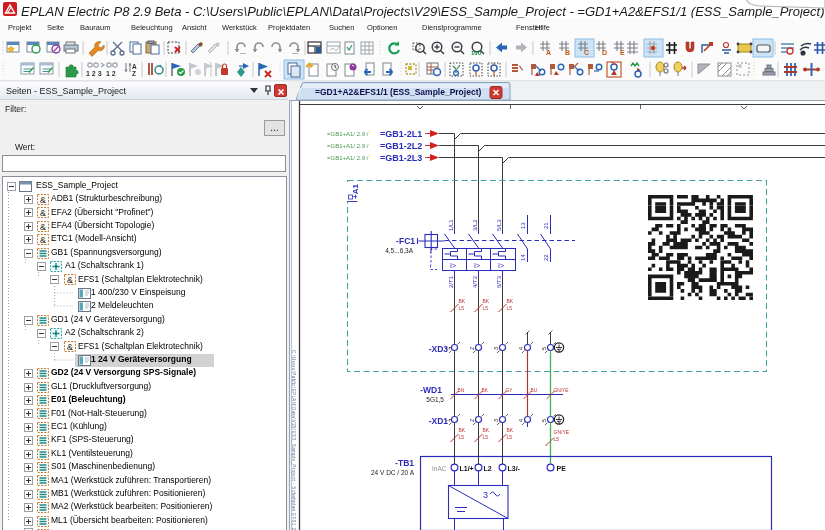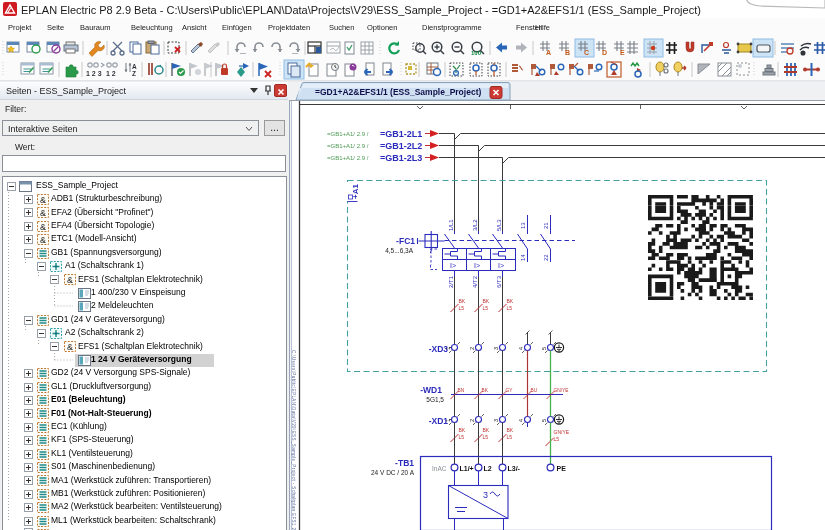--- a/index.html
+++ b/index.html
@@ -1,20 +1,20 @@
 <!DOCTYPE html>
 <html><head>
 <meta charset="utf-8">
 <style>
 * { margin:0; padding:0; box-sizing:border-box; }
 html,body { width:825px; height:530px; overflow:hidden; background:#fff;
   font-family:"Liberation Sans", sans-serif; }
 .abs { position:absolute; }
 #titlebar { left:0; top:0; width:825px; height:18px; background:#ffffff; }
-#titletext { left:21px; top:4px; font-size:11px; color:#1a1a1a; }
+#titletext { left:21px; top:4px; font-size:13px; color:#1a1a1a;font-style:italic; }
 #menubar { left:0; top:18px; width:825px; height:20px; background:#fbfbfb; }
 .mi { position:absolute; top:23px; font-size:7.5px; color:#1a1a1a; }
 #tb1 { left:0; top:38px; width:825px; height:20px; background:#fbfbfb; }
 #tb2 { left:0; top:58px; width:825px; height:23px; background:#fbfbfb; border-bottom:1px solid #e4e4e4;}
 #mainbg { left:0; top:81px; width:825px; height:449px; background:#e9edf2; }
 
 #panel { left:0; top:82px; width:340px; height:448px; background:#f0f0f0; border-right:1px solid #b8bcc4;}
 #phead { left:0; top:0; width:288px; height:18px;
   background:linear-gradient(#fdfdfe,#e3e9f1); border-bottom:1px solid #cdd4dd;}
 #phead span { position:absolute; left:6px; top:4px; font-size:9px; color:#1a1a1a; }
@@ -39,21 +39,21 @@
 <svg class="abs" style="left:740px;top:0" width="85" height="12" viewBox="0 0 85 12">
   <path d="M6,-2 Q7,5 20,6 L85,8 L85,-2 Z" fill="#ffffff" stroke="#b9b9b9" stroke-width="1.2"></path>
 </svg>
 
 <div class="abs" id="menubar"></div>
 <div class="mi" style="left:8px">Projekt</div>
 <div class="mi" style="left:47px">Seite</div>
 <div class="mi" style="left:80px">Bauraum</div>
 <div class="mi" style="left:131px">Beleuchtung</div>
 <div class="mi" style="left:182px">Ansicht</div>
-<div class="mi" style="left:222px">Einfügen</div>
+<div class="mi" style="left:222px">Werkstück</div>
 <div class="mi" style="left:268px">Projektdaten</div>
 <div class="mi" style="left:329px">Suchen</div>
 <div class="mi" style="left:367px">Optionen</div>
 <div class="mi" style="left:422px">Dienstprogramme</div>
 <div class="mi" style="left:516px">Fenster</div>
 <div class="mi" style="left:535px">Hilfe</div>
 
 <div class="abs" id="tb1"></div>
 <div class="abs" id="tb2"></div>
 <svg class="abs" style="left:0;top:38px" width="825" height="20" viewBox="0 0 825 20">
@@ -512,26 +512,20 @@
         <path d="M0 0 h8 l-4 5 z" fill="#333"></path>
       </svg>
   <svg style="position:absolute;left:263px;top:3px" width="10" height="12">
         <path d="M3 1 h4 v5 h-4 z M2 6 h6 M5 6 v4" stroke="#333" fill="none" stroke-width="1.2"></path>
       </svg>
   <div style="position:absolute;left:274px;top:2px;width:13px;height:13px;background:#cc3b33;border-radius:2px;border:1px solid #a32a24"><svg width="13" height="13">
           <path d="M3.5 3.5 l5 5 m0 -5 l-5 5" stroke="#fff" stroke-width="1.6"></path>
         </svg></div>
  </div>
   <div class="abs" style="left:5px;top:22px;font-size:8.5px;color:#1a1a1a">Filter:</div>
-  <div class="abs" style="left:2px;top:38px;width:257px;height:16px;background:#f0f0f0;border:1px solid #8a8f99;">
-    <span style="position:absolute;left:5px;top:2.5px;font-size:9px;color:#1a1a1a">Interaktive Seiten</span>
-    <svg style="position:absolute;right:5px;top:5px" width="8" height="6">
-        <path d="M1 1 L4 4.5 L7 1" stroke="#555" stroke-width="1" fill="none"></path>
-      </svg>
-  </div>
   <div class="abs" style="left:264px;top:38px;width:21px;height:16px;background:#e3e3e3;border:1px solid #9a9a9a;text-align:center;font-size:10px;color:#222;line-height:13px;">...</div>
   <div class="abs" style="left:15px;top:60px;font-size:8.5px;color:#1a1a1a">Wert:</div>
   <div class="abs" style="left:2px;top:73px;width:284px;height:17px;background:#fff;border:1px solid #8a8f99;"></div>
   <div class="abs" id="ptree">
   <svg style="position:absolute;left:0;top:0" width="285" height="354">
 <g stroke="#a8a8a8" stroke-width="1" stroke-dasharray="1,2" fill="none">
 <line x1="5.5" y1="15" x2="5.5" y2="345"></line>
 <line x1="22.5" y1="82" x2="22.5" y2="88"></line>
           <line x1="22.5" y1="149" x2="22.5" y2="155"></line>
 <line x1="35.5" y1="95" x2="35.5" y2="101"></line>
@@ -664,21 +658,21 @@
       </svg>
       <span class="trow" style="left:88px;top:177.0px;font-weight:bold">1 24 V Geräteversorgung</span>
   <svg style="position:absolute;left:21px;top:192.1px" width="10" height="10">
         <rect x="0.5" y="0.5" width="8" height="8" fill="#fff" stroke="#9aa0a8"></rect>
         <path d="M2 4.5 h5 M4.5 2 v5" stroke="#333" stroke-width="1"></path>
       </svg>
       <svg style="position:absolute;left:34px;top:191.1px" width="12" height="11">
         <rect x="0.5" y="0.5" width="11" height="10" fill="#fffdf8" stroke="#c07830" stroke-dasharray="2,1.3"></rect>
         <path d="M2.5 3 h7 M2.5 5.5 h7 M2.5 8 h7" stroke="#1e8a8a" stroke-width="1.3"></path>
       </svg>
-      <span class="trow" style="left:48px;top:190.4px;font-weight:normal">GD2 (24 V Versorgung SPS-Signale)</span>
+      <span class="trow" style="left:48px;top:190.4px;font-weight:bold">GD2 (24 V Versorgung SPS-Signale)</span>
   <svg style="position:absolute;left:21px;top:205.5px" width="10" height="10">
         <rect x="0.5" y="0.5" width="8" height="8" fill="#fff" stroke="#9aa0a8"></rect>
         <path d="M2 4.5 h5 M4.5 2 v5" stroke="#333" stroke-width="1"></path>
       </svg>
       <svg style="position:absolute;left:34px;top:204.5px" width="12" height="11">
         <rect x="0.5" y="0.5" width="11" height="10" fill="#fffdf8" stroke="#c07830" stroke-dasharray="2,1.3"></rect>
         <path d="M2.5 3 h7 M2.5 5.5 h7 M2.5 8 h7" stroke="#1e8a8a" stroke-width="1.3"></path>
       </svg>
       <span class="trow" style="left:48px;top:203.8px;font-weight:normal">GL1 (Druckluftversorgung)</span>
   <svg style="position:absolute;left:21px;top:218.9px" width="10" height="10">
@@ -691,21 +685,21 @@
       </svg>
       <span class="trow" style="left:48px;top:217.2px;font-weight:bold">E01 (Beleuchtung)</span>
   <svg style="position:absolute;left:21px;top:232.3px" width="10" height="10">
         <rect x="0.5" y="0.5" width="8" height="8" fill="#fff" stroke="#9aa0a8"></rect>
         <path d="M2 4.5 h5 M4.5 2 v5" stroke="#333" stroke-width="1"></path>
       </svg>
       <svg style="position:absolute;left:34px;top:231.3px" width="12" height="11">
         <rect x="0.5" y="0.5" width="11" height="10" fill="#fffdf8" stroke="#c07830" stroke-dasharray="2,1.3"></rect>
         <path d="M2.5 3 h7 M2.5 5.5 h7 M2.5 8 h7" stroke="#1e8a8a" stroke-width="1.3"></path>
       </svg>
-      <span class="trow" style="left:48px;top:230.6px;font-weight:bold">F01 (Not-Halt-Steuerung)</span>
+      <span class="trow" style="left:48px;top:230.6px;font-weight:normal">F01 (Not-Halt-Steuerung)</span>
   <svg style="position:absolute;left:21px;top:245.7px" width="10" height="10">
         <rect x="0.5" y="0.5" width="8" height="8" fill="#fff" stroke="#9aa0a8"></rect>
         <path d="M2 4.5 h5 M4.5 2 v5" stroke="#333" stroke-width="1"></path>
       </svg>
       <svg style="position:absolute;left:34px;top:244.70000000000002px" width="12" height="11">
         <rect x="0.5" y="0.5" width="11" height="10" fill="#fffdf8" stroke="#c07830" stroke-dasharray="2,1.3"></rect>
         <path d="M2.5 3 h7 M2.5 5.5 h7 M2.5 8 h7" stroke="#1e8a8a" stroke-width="1.3"></path>
       </svg>
       <span class="trow" style="left:48px;top:244.0px;font-weight:normal">EC1 (Kühlung)</span>
   <svg style="position:absolute;left:21px;top:259.1px" width="10" height="10">
@@ -754,30 +748,30 @@
       </svg>
       <span class="trow" style="left:48px;top:311.0px;font-weight:normal">MB1 (Werkstück zuführen: Positionieren)</span>
   <svg style="position:absolute;left:21px;top:326.1px" width="10" height="10">
         <rect x="0.5" y="0.5" width="8" height="8" fill="#fff" stroke="#9aa0a8"></rect>
         <path d="M2 4.5 h5 M4.5 2 v5" stroke="#333" stroke-width="1"></path>
       </svg>
       <svg style="position:absolute;left:34px;top:325.1px" width="12" height="11">
         <rect x="0.5" y="0.5" width="11" height="10" fill="#fffdf8" stroke="#c07830" stroke-dasharray="2,1.3"></rect>
         <path d="M2.5 3 h7 M2.5 5.5 h7 M2.5 8 h7" stroke="#1e8a8a" stroke-width="1.3"></path>
       </svg>
-      <span class="trow" style="left:48px;top:324.4px;font-weight:normal">MA2 (Werkstück bearbeiten: Ventilsteuerung)</span>
+      <span class="trow" style="left:48px;top:324.4px;font-weight:normal">MA2 (Werkstück bearbeiten: Positionieren)</span>
   <svg style="position:absolute;left:21px;top:339.5px" width="10" height="10">
         <rect x="0.5" y="0.5" width="8" height="8" fill="#fff" stroke="#9aa0a8"></rect>
         <path d="M2 4.5 h5 M4.5 2 v5" stroke="#333" stroke-width="1"></path>
       </svg>
       <svg style="position:absolute;left:34px;top:338.5px" width="12" height="11">
         <rect x="0.5" y="0.5" width="11" height="10" fill="#fffdf8" stroke="#c07830" stroke-dasharray="2,1.3"></rect>
         <path d="M2.5 3 h7 M2.5 5.5 h7 M2.5 8 h7" stroke="#1e8a8a" stroke-width="1.3"></path>
       </svg>
-      <span class="trow" style="left:48px;top:337.8px;font-weight:normal">ML1 (Werkstück bearbeiten: Schaltschrank)</span>
+      <span class="trow" style="left:48px;top:337.8px;font-weight:normal">ML1 (Übersicht bearbeiten: Positionieren)</span>
   <svg style="position:absolute;left:21px;top:351px" width="10" height="10">
         <rect x="0.5" y="0.5" width="8" height="8" fill="#fff" stroke="#9aa0a8"></rect>
         <path d="M2 4.5 h5 M4.5 2 v5" stroke="#333" stroke-width="1"></path>
       </svg>
       <svg style="position:absolute;left:34px;top:351.5px" width="12" height="11">
         <rect x="0.5" y="0.5" width="11" height="10" fill="#fffdf8" stroke="#c07830" stroke-dasharray="2,1.3"></rect>
         <path d="M2.5 3 h7 M2.5 5.5 h7 M2.5 8 h7" stroke="#1e8a8a" stroke-width="1.3"></path>
       </svg>
     </div>
 </div>

